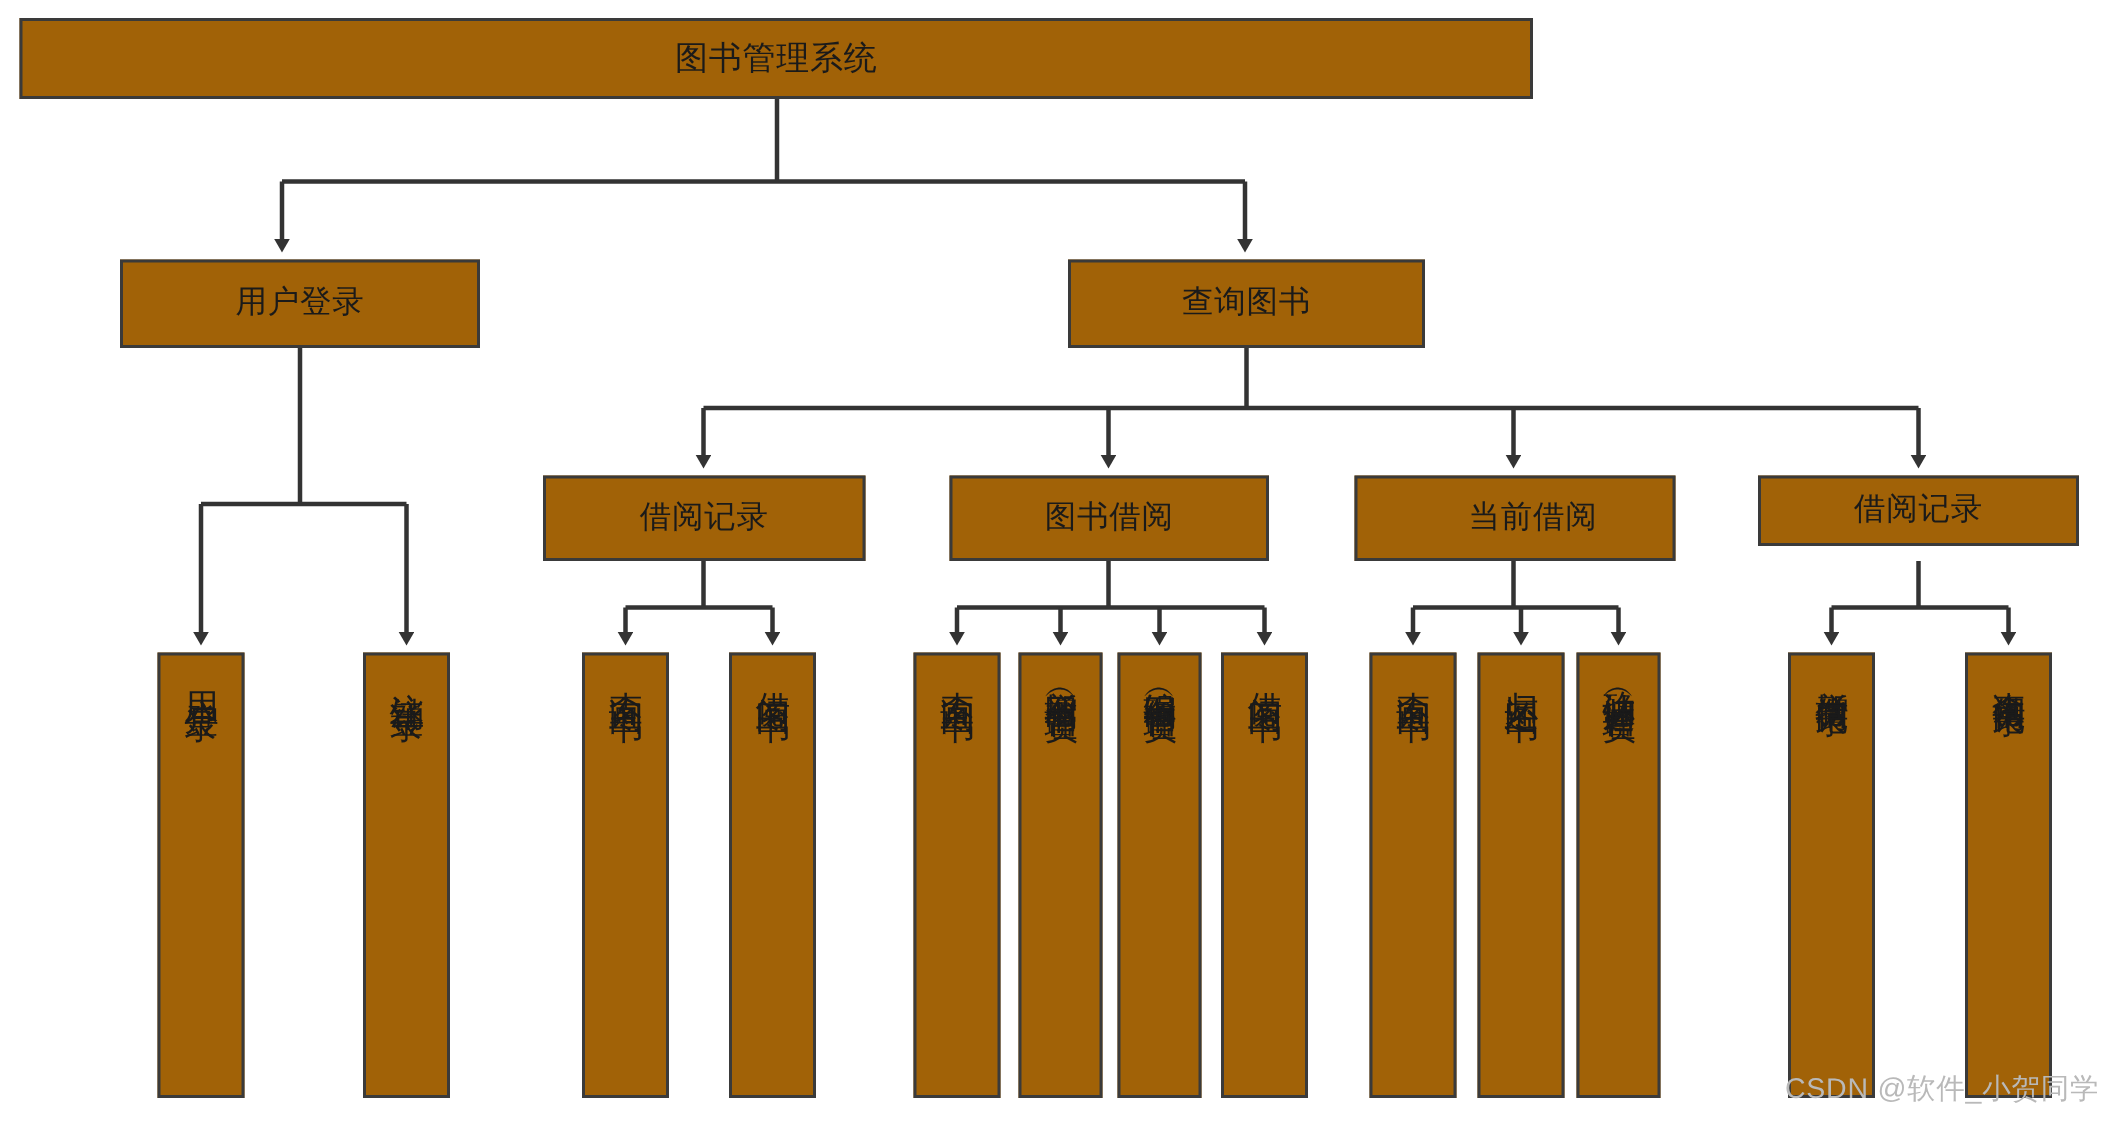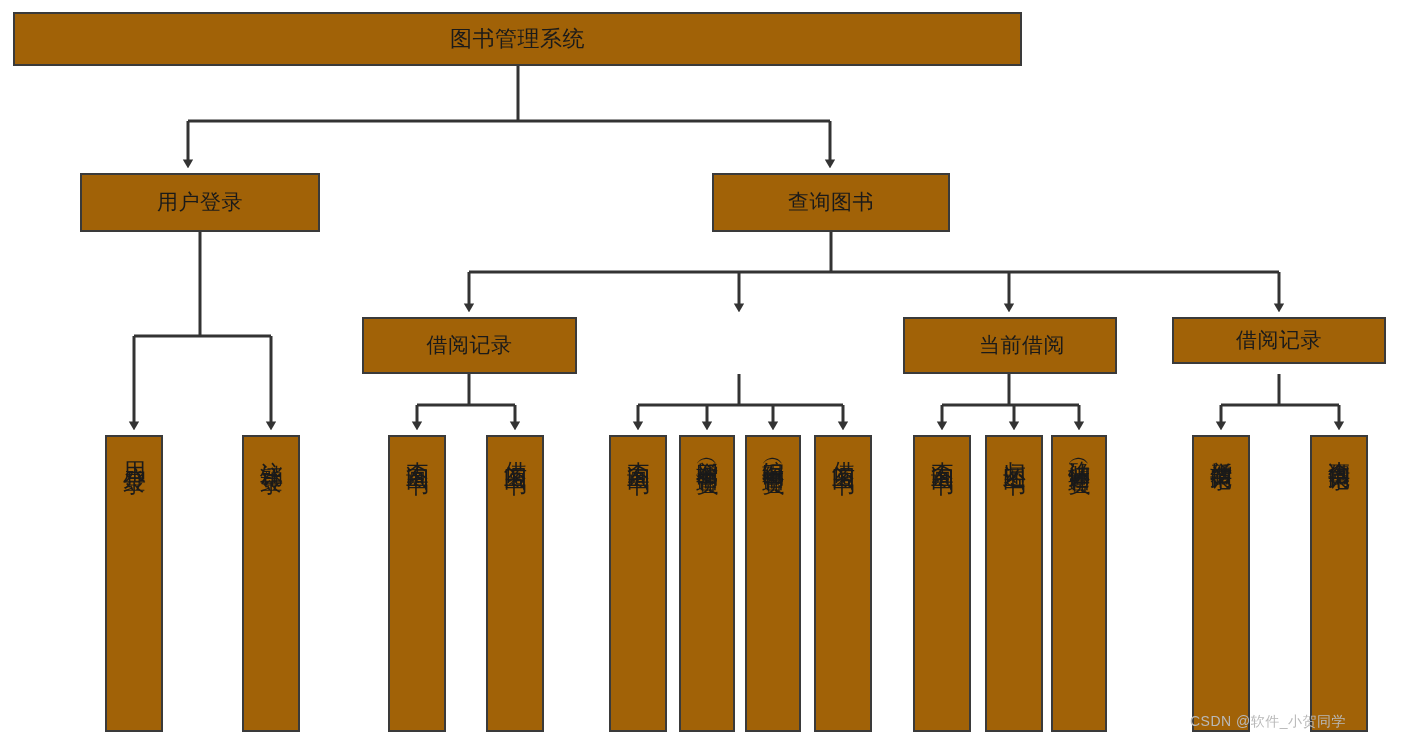--- a/index.html
+++ b/index.html
@@ -63,21 +63,21 @@
     white-space: nowrap;
     max-height: 100%;
   }
   .node.vert.tall .label {
     font-size: 22px;
     letter-spacing: 2px;
   }
   #watermark {
     position: absolute;
     color: #b9b9b9;
-    font-size: 14px;
+    font-size: 19px;
     white-space: nowrap;
     left: 1190px;
     top: 713px;
     letter-spacing: 0.5px;
   }
 </style>
 </head>
 <body>
 
 <div id="canvas">
@@ -153,20 +153,23 @@
   </div>
 
   <div class="node horiz" id="node-book-manage" style="left:712px; top:173px; width:238px; height:59px;">
     <span class="label">查询图书</span>
   </div>
 
   <div class="node horiz" id="node-new-book-rec" style="left:362px; top:317px; width:215px; height:57px;">
     <span class="label">借阅记录</span>
   </div>
 
+  <div class="node horiz" id="node-book-borrow" style="left:633px; top:317px; width:213px; height:57px;">
+    <span class="label">图书借阅</span>
+  </div>
 
   <div class="node horiz" id="node-current-borrow" style="left:903px; top:317px; width:214px; height:57px;padding-left:24px;">
     <span class="label">当前借阅</span>
   </div>
 
   <div class="node horiz" id="node-borrow-record" style="left:1172px; top:317px; width:214px; height:47px;">
     <span class="label">借阅记录</span>
   </div>
 
   <div class="node vert" style="left:105px; top:435px; width:58px; height:297px;">

